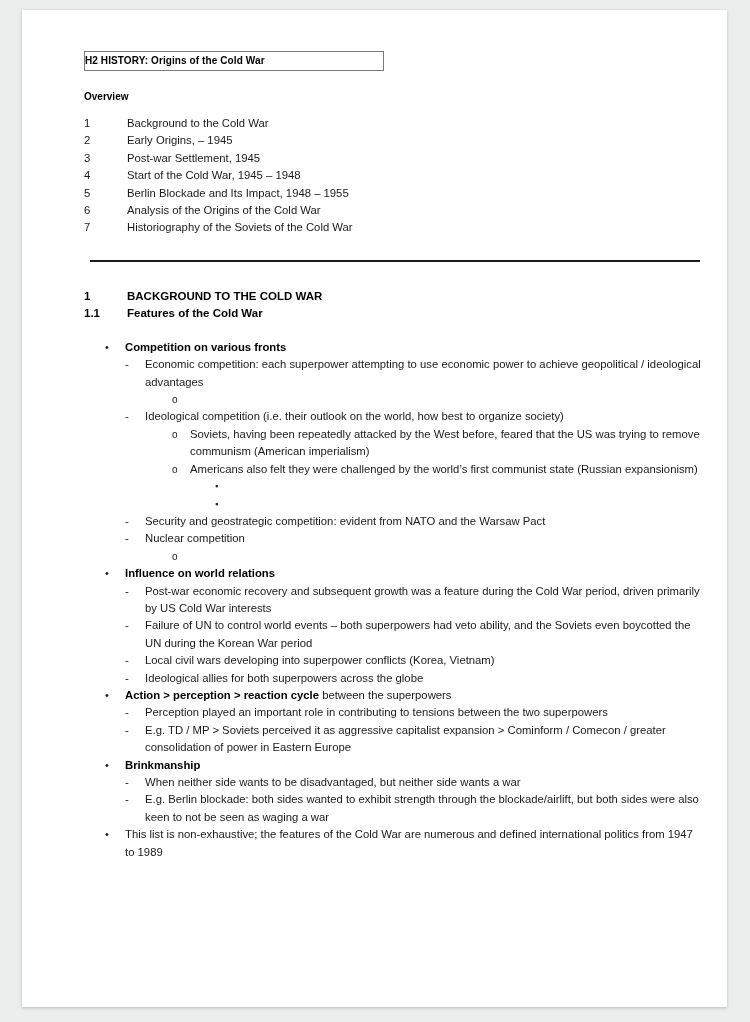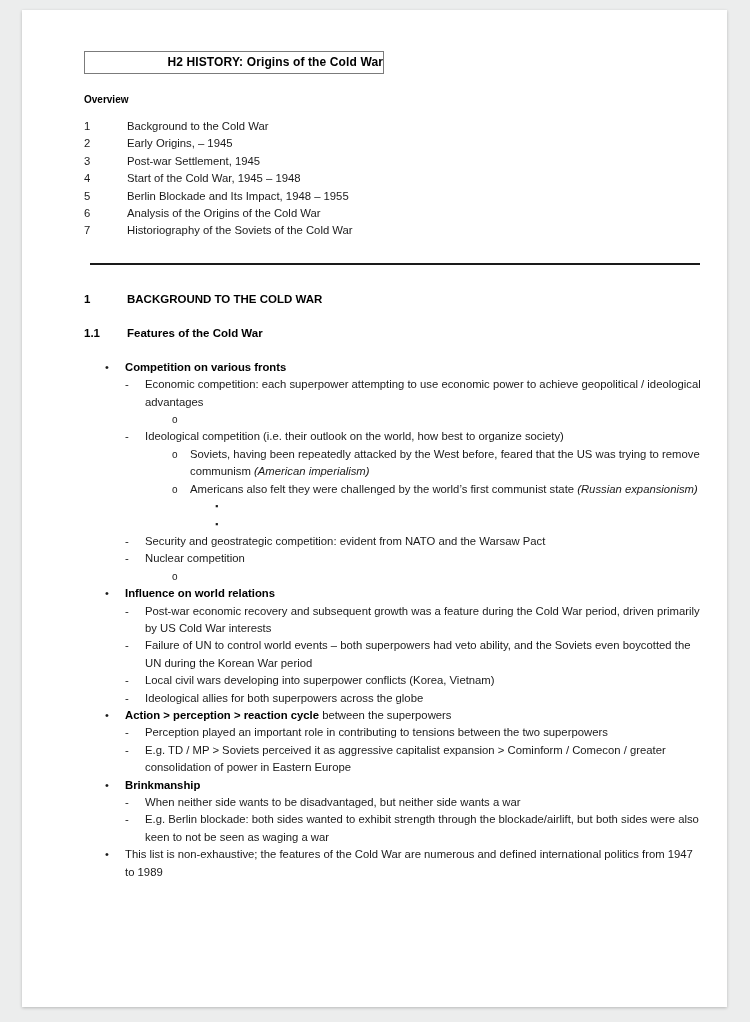--- a/index.html
+++ b/index.html
@@ -29,22 +29,22 @@
     top: 41px;
     width: 620px;
   }
 
   
   .title-box {
     border: 1px solid #7b7b7b;
     width: 300px;
     box-sizing: border-box;
     padding: 3px 0 4px 0;
-    text-align: right;
-    font-size: 12px;
+    text-align: left;
+    font-size: 10px;
     font-weight: bold;
     color: #000;
     letter-spacing: 0.01em;
   }
 
   
   .overview-heading {
     margin-top: 20px;
     font-size: 10px;
     font-weight: bold;
@@ -77,21 +77,21 @@
 
   
   .sec-row {
     display: flex;
     font-size: 11.5px;
     font-weight: bold;
     color: #000;
     line-height: 17px;
   }
   .sec-1 { margin-top: 26px; }
-  .sec-2 { margin-top: 17px; }
+  .sec-2 { }
   .sec-num {
     width: 43px;
     flex: 0 0 43px;
   }
   .sec-title { flex: 1; }
 
   
   .lvl {
     display: flex;
     font-size: 11.3px;
@@ -117,21 +117,21 @@
 
   
   .lvl3 { padding-left: 88px; }
   .lvl3 > .marker { width: 18px; font-size: 10px; }
 
   
   .lvl4 { padding-left: 131px; }
   .lvl4 > .marker { width: 20px; font-size: 9px; }
 
   b, .b { font-weight: bold; color: #000; }
-  i, .i { font-style: italic; }
+  i, .i { }
 </style>
 </head>
 <body>
 
 <div class="page">
   <div class="content">
 
     <div class="title-box">H2 HISTORY: Origins of the Cold War</div>
 
     <div class="overview-heading">Overview</div>

